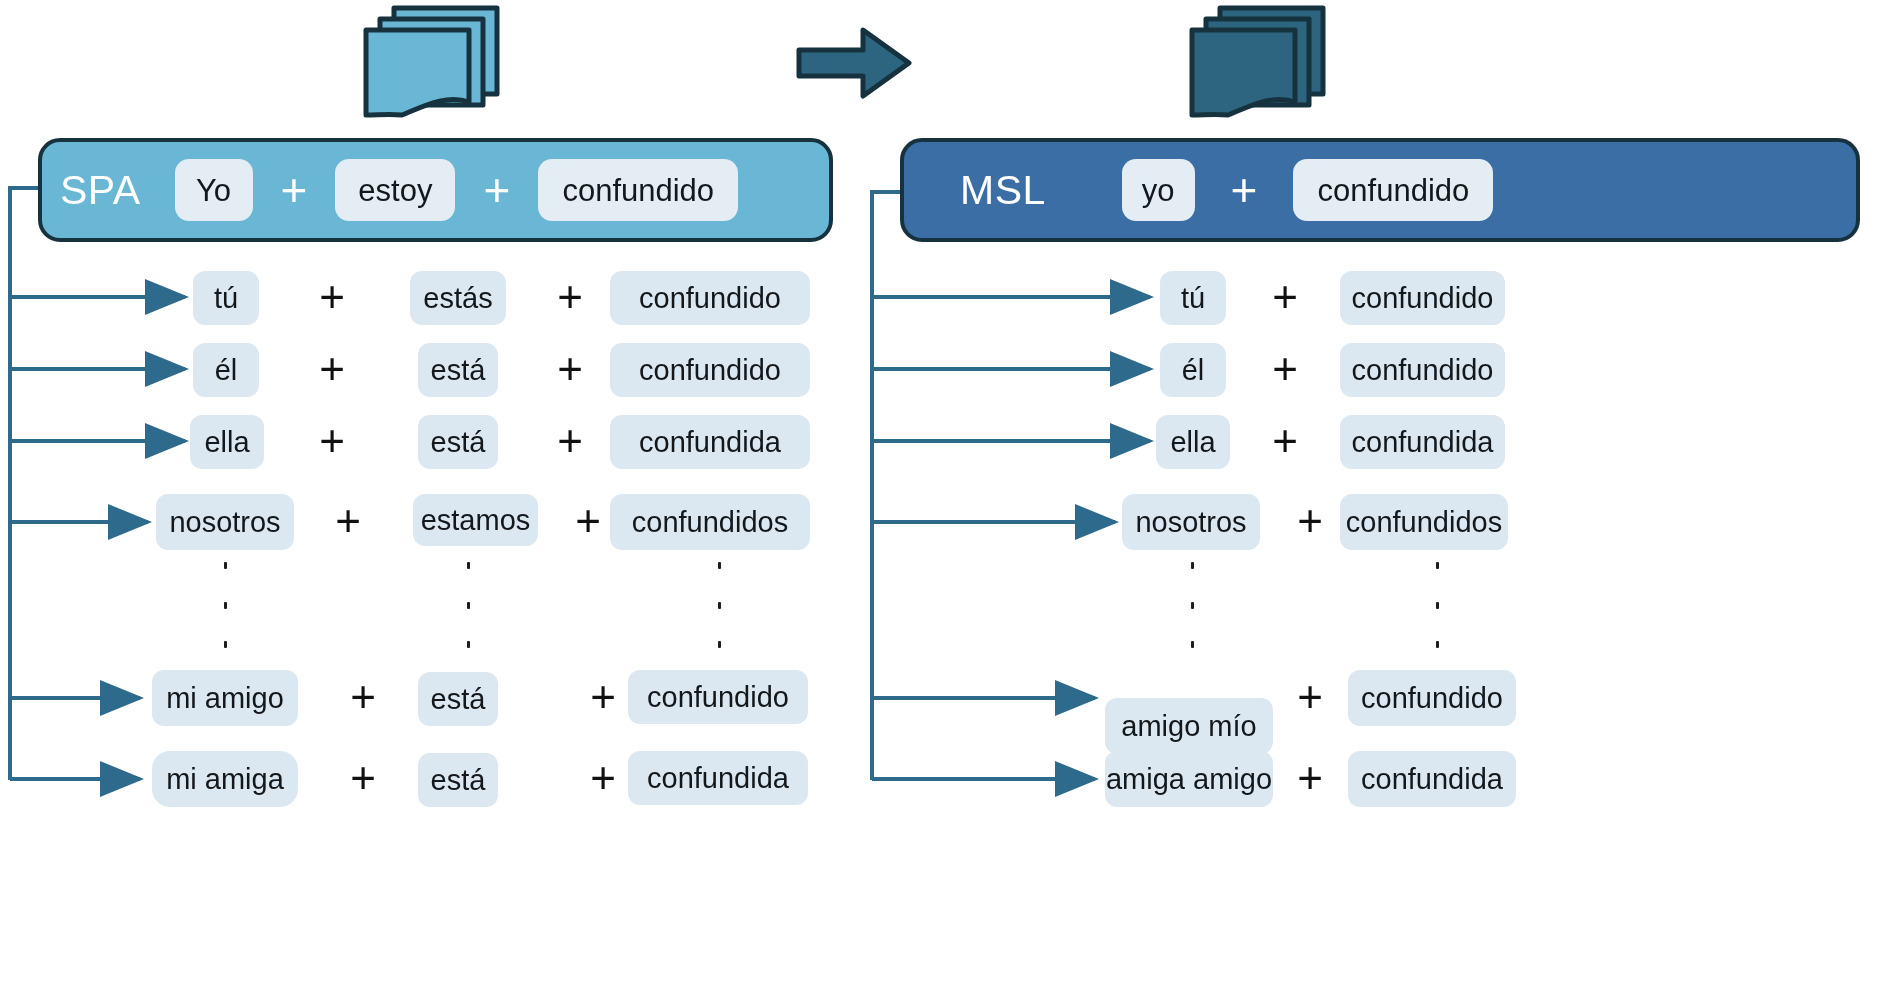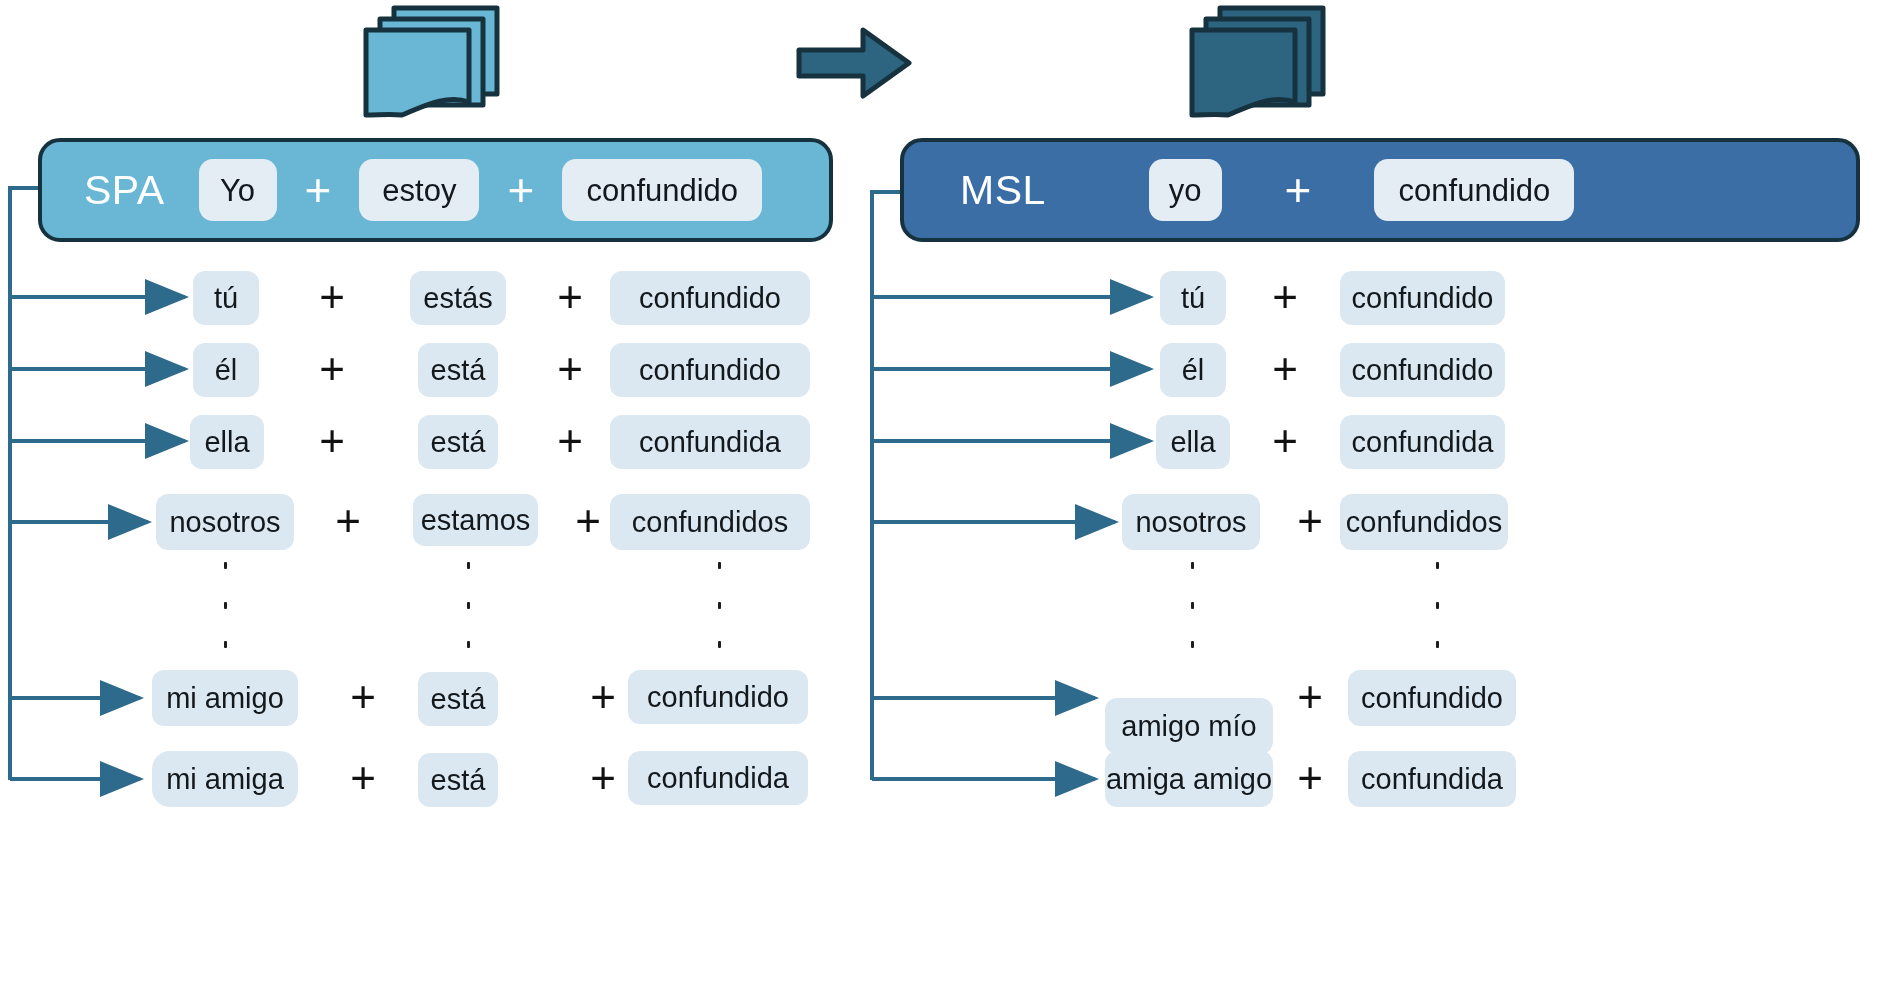--- a/index.html
+++ b/index.html
@@ -49,21 +49,20 @@
   .header-bar.spa  { background: #69b7d5; }
   .header-bar.msl  { background: #3a6ea5; }
 
   .lang-label {
     color: #ffffff;
     font-size: 41px;
     font-weight: 400;
     letter-spacing: 0.5px;
     line-height: 1;
     margin-right: 10px;
-    margin-left: 24px;
   }
 
   
   .chip {
     background: #dce8f1;
     border-radius: 12px;
     color: #13181c;
     display: flex;
     align-items: center;
     justify-content: center;
@@ -186,21 +185,21 @@
 
   <div class="header-bar spa" style="left:38px; top:138px; width:795px; height:104px;">
     <span class="lang-label">SPA</span>
     <span class="chip header-chip" style="margin-left:24px; min-width:78px;">Yo</span>
     <span class="plus" style="margin:0 28px;">+</span>
     <span class="chip header-chip" style="min-width:120px;border-radius:14px;">estoy</span>
     <span class="plus" style="margin:0 28px;">+</span>
     <span class="chip header-chip" style="min-width:200px;">confundido</span>
   </div>
 
-  <div class="header-bar msl" style="left:900px; top:138px; width:960px; height:104px;gap:27px;">
+  <div class="header-bar msl" style="left:900px; top:138px; width:960px; height:104px;">
     <span class="lang-label" style="margin-left:38px;">MSL</span>
     <span class="chip header-chip" style="margin-left:66px; min-width:72px;">yo</span>
     <span class="plus" style="margin:0 36px;">+</span>
     <span class="chip header-chip" style="min-width:200px;">confundido</span>
   </div>
 
   <div class="row-chip" style="left:193px; top:271px; width:66px; height:54px;">tú</div>
   <div class="row-plus" style="left:312px; top:277px;">+</div>
   <div class="row-chip" style="left:410px; top:271px; width:96px; height:54px;">estás</div>
   <div class="row-plus" style="left:550px; top:277px;">+</div>

